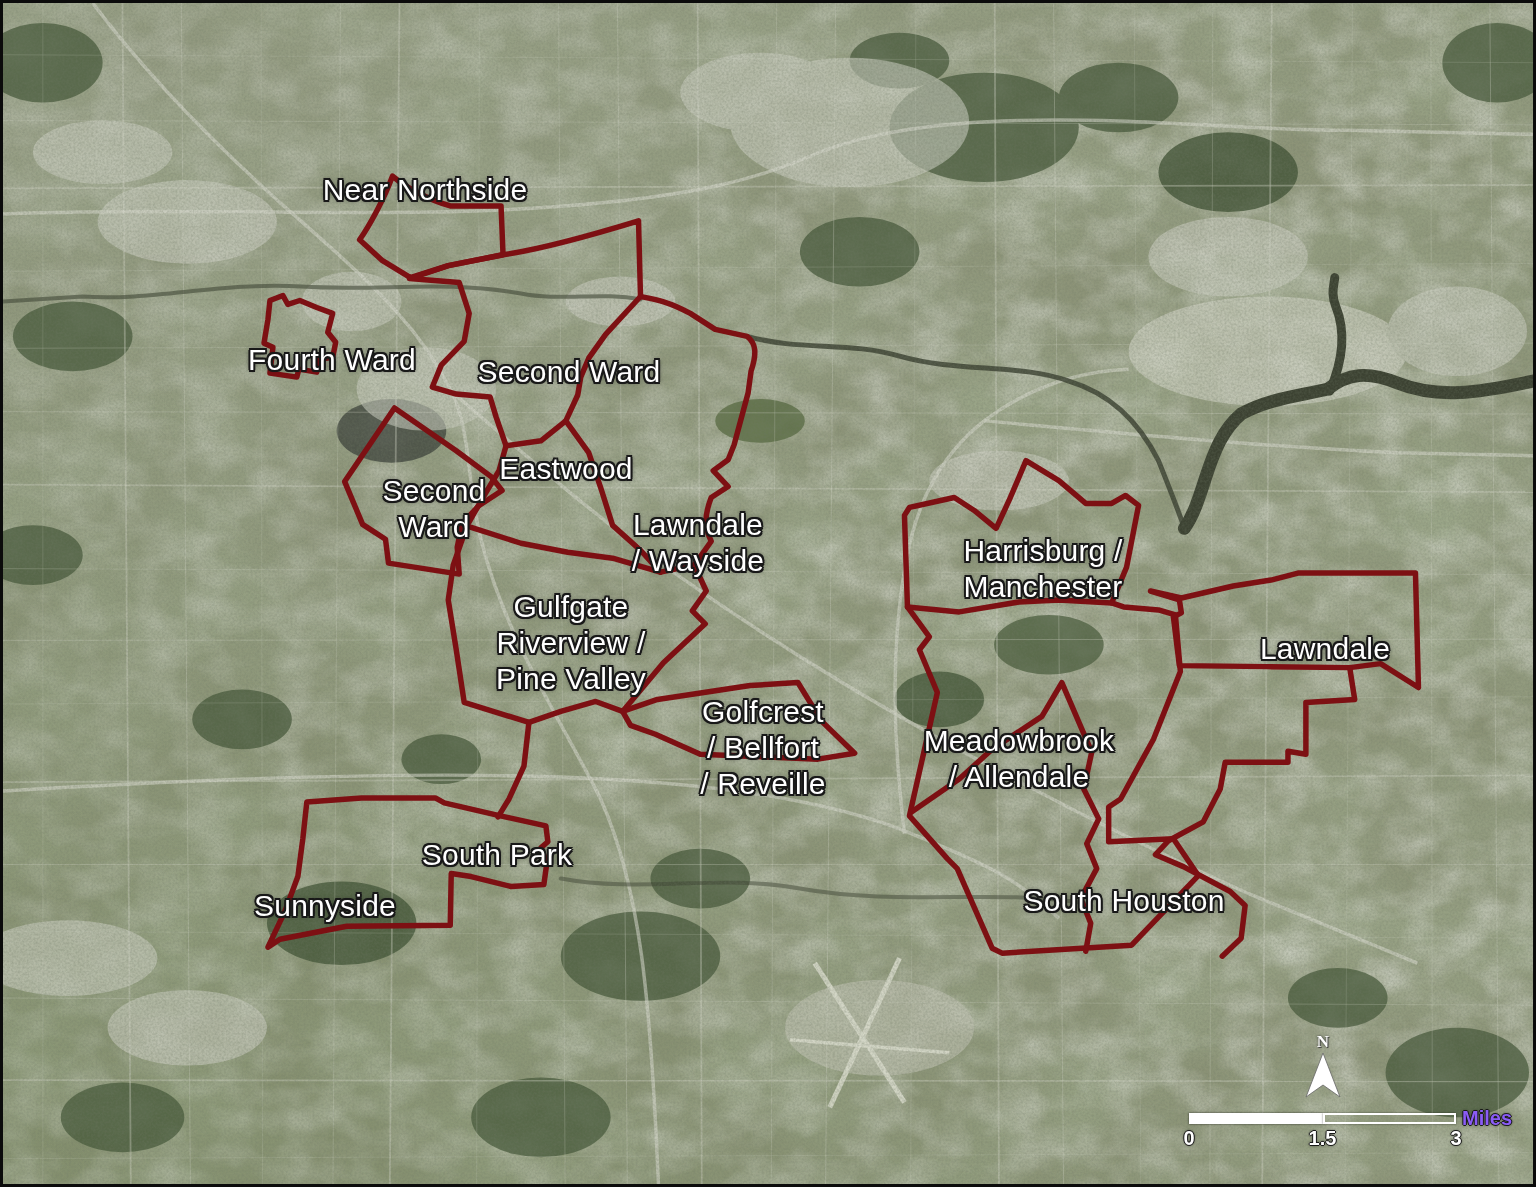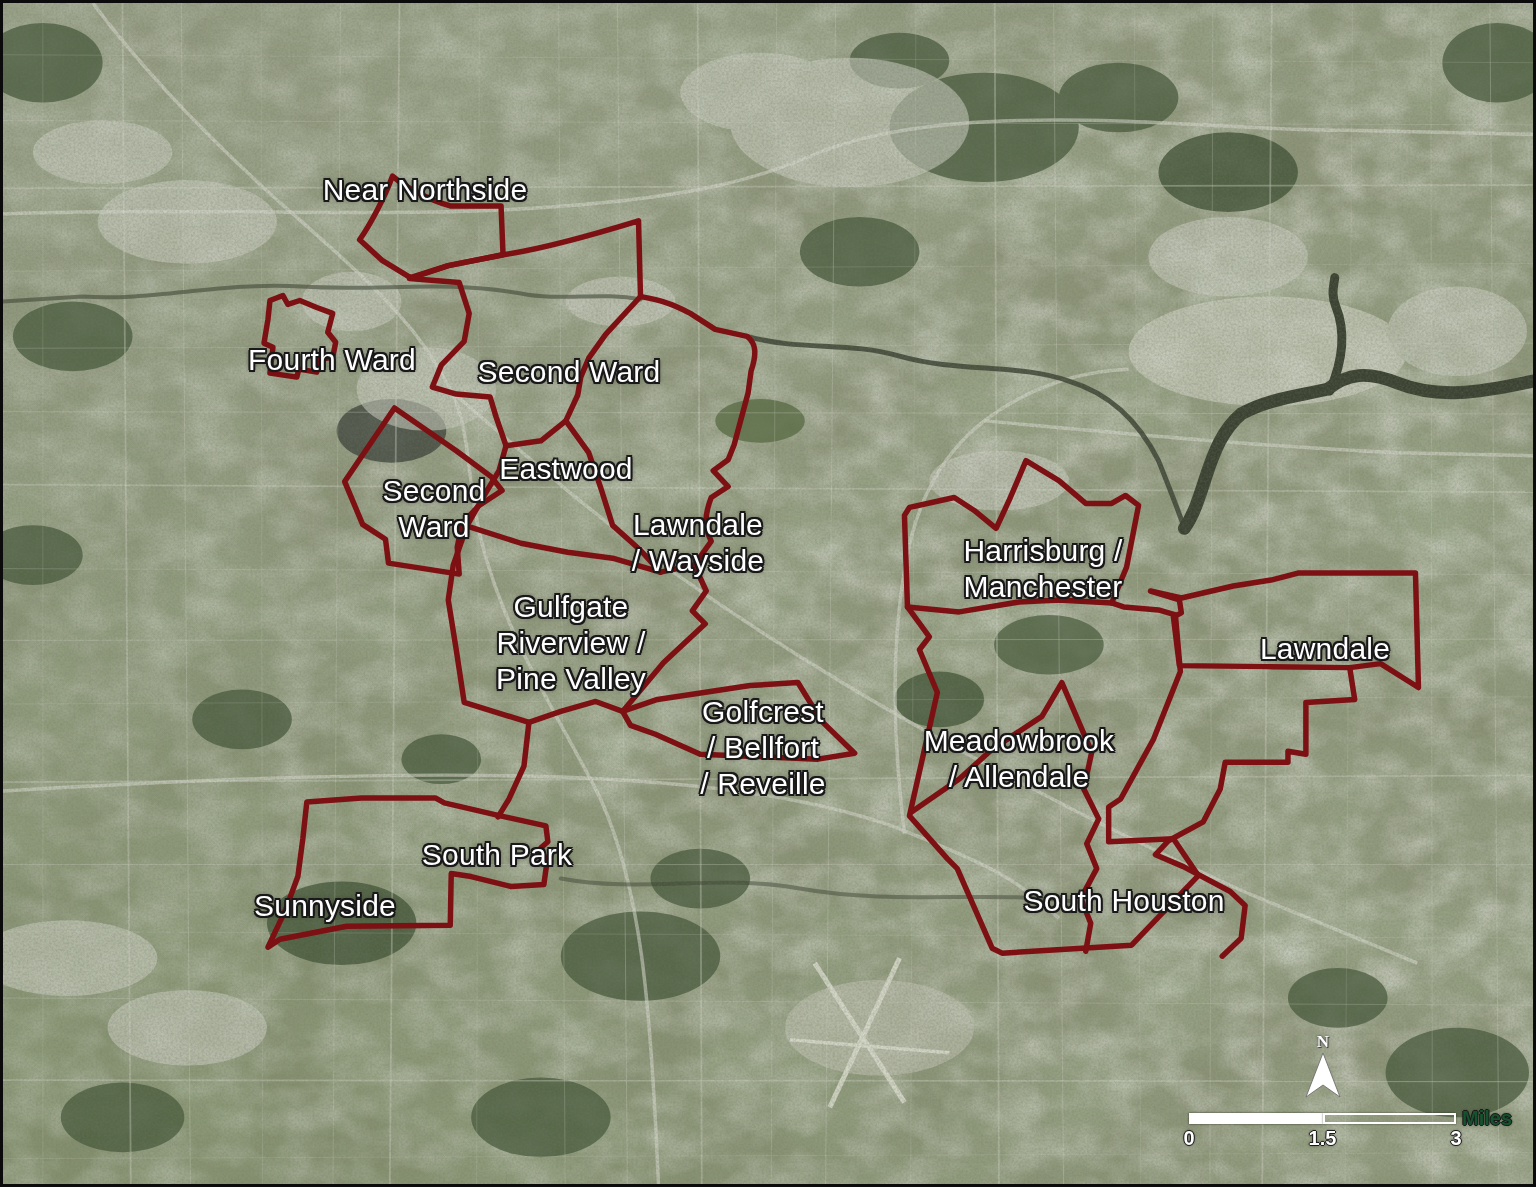--- a/index.html
+++ b/index.html
@@ -37,21 +37,21 @@
   .scalebar .seg-hollow{
     position:absolute;left:50%;top:0;width:50%;height:100%;
     border:2px solid #ffffff;box-sizing:border-box;box-shadow:0 0 2px rgba(0,0,0,.5);
   }
   .scalebar .ticks{position:absolute;left:0;top:14px;width:267px;height:26px;}
   .scalebar .scale-tick{
     position:absolute;transform:translateX(-50%);color:#fff;font-size:20px;font-weight:600;
     text-shadow:1px 0 0 var(--halo),-1px 0 0 var(--halo),0 1px 0 var(--halo),0 -1px 0 var(--halo),0 0 3px var(--halo);
   }
   .scalebar .unit{
-    position:absolute;left:273px;top:-6px;color:#14532d;font-size:20px;font-weight:600;
+    position:absolute;left:273px;top:-6px;color:#8b5cf6;font-size:20px;font-weight:600;
     text-shadow:1px 0 0 var(--halo),-1px 0 0 var(--halo),0 1px 0 var(--halo),0 -1px 0 var(--halo),0 0 3px var(--halo);
   }
 </style>
 </head>
 <body>
 
 <div class="page" style="--label-color: #ffffff; --halo: #191919;">
 
   <svg id="map-svg" viewBox="0 0 1536 1187" preserveAspectRatio="none">
     <defs>

